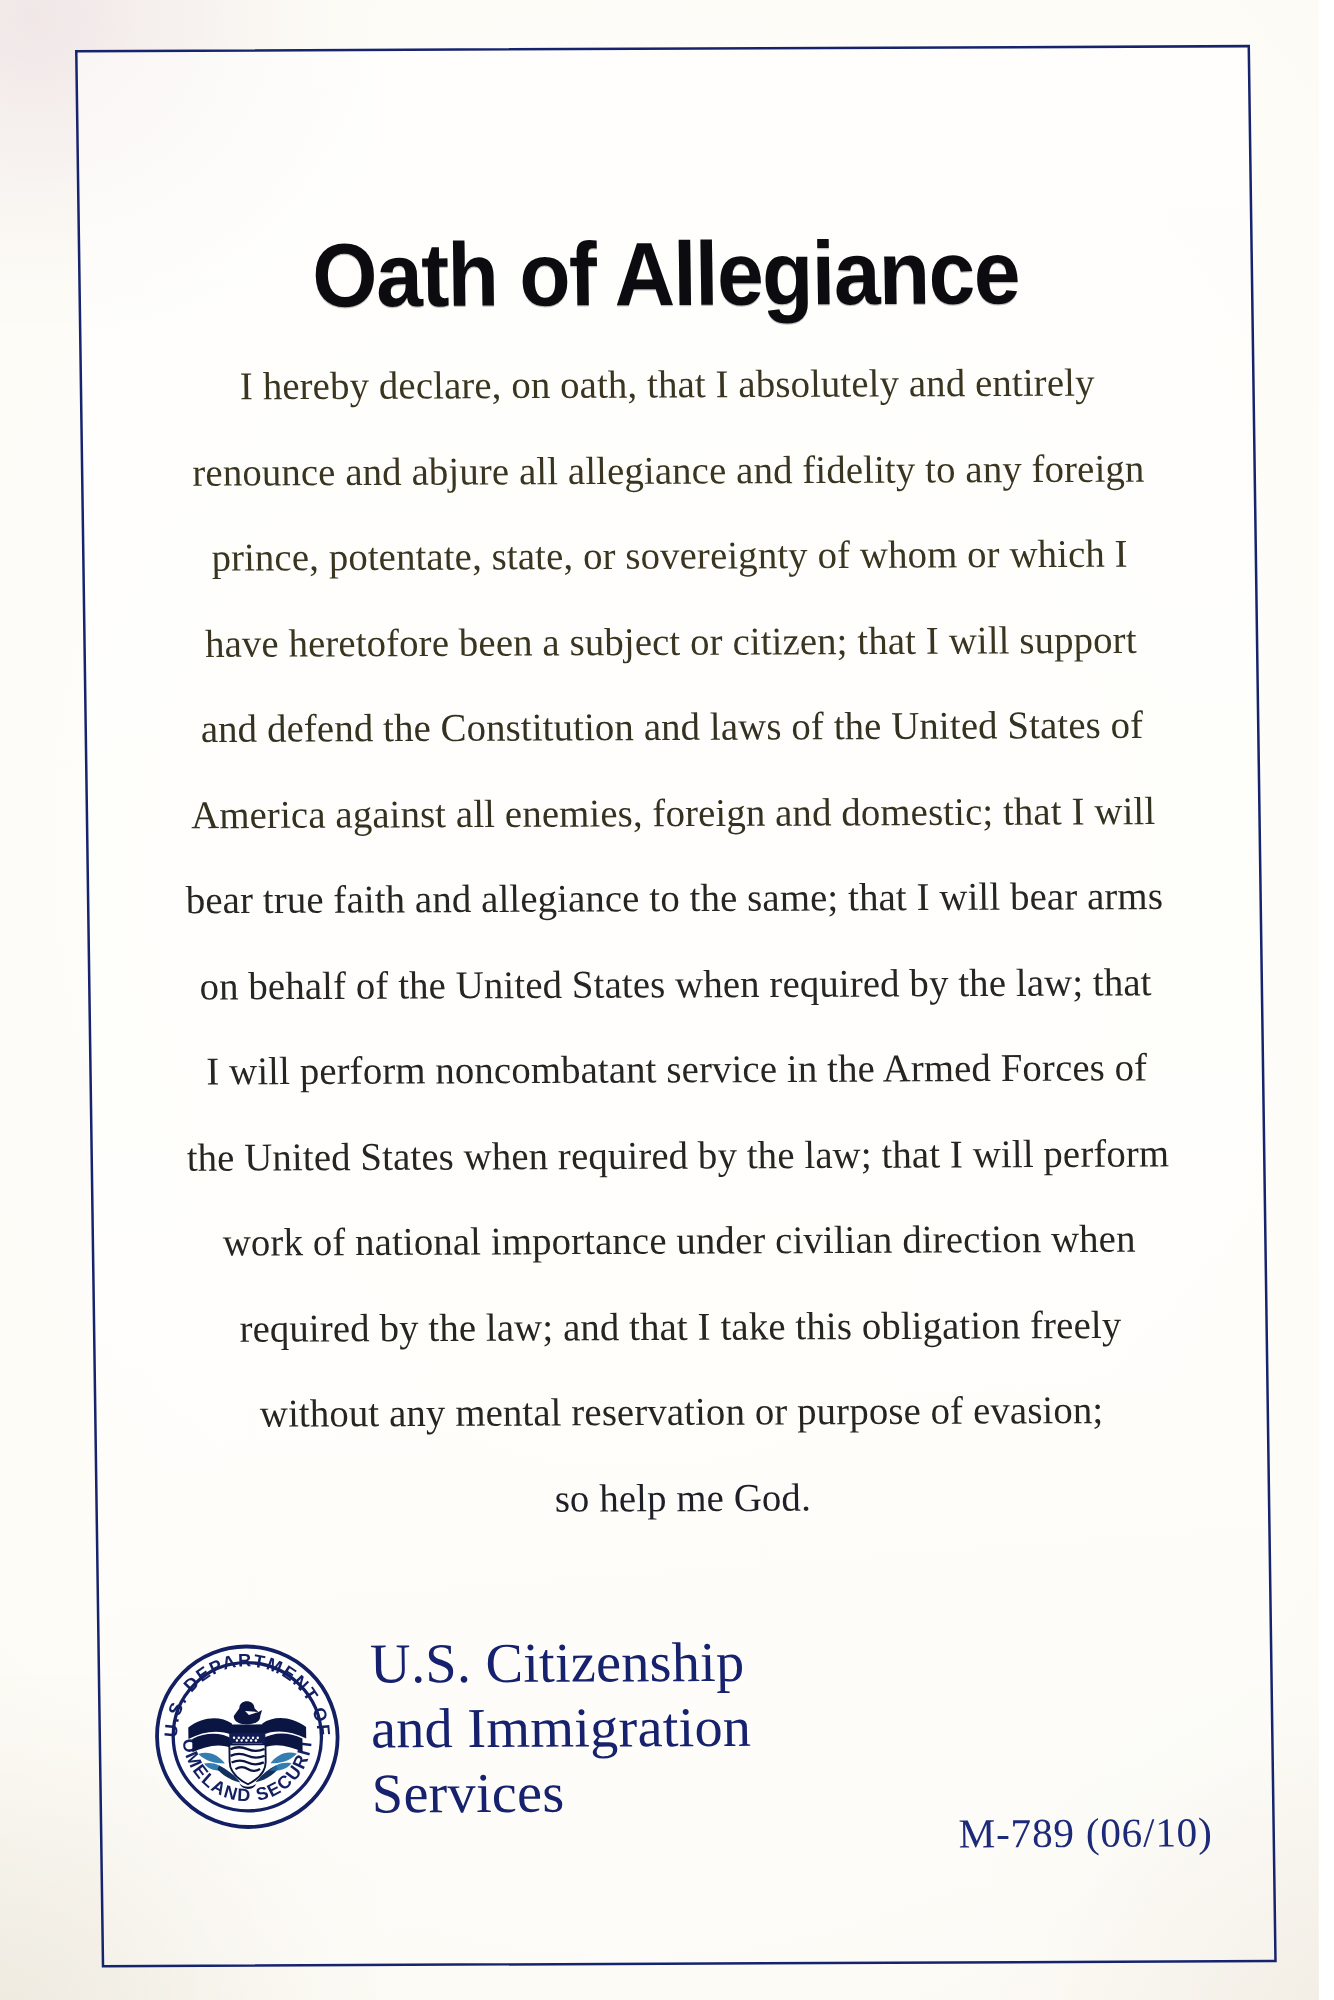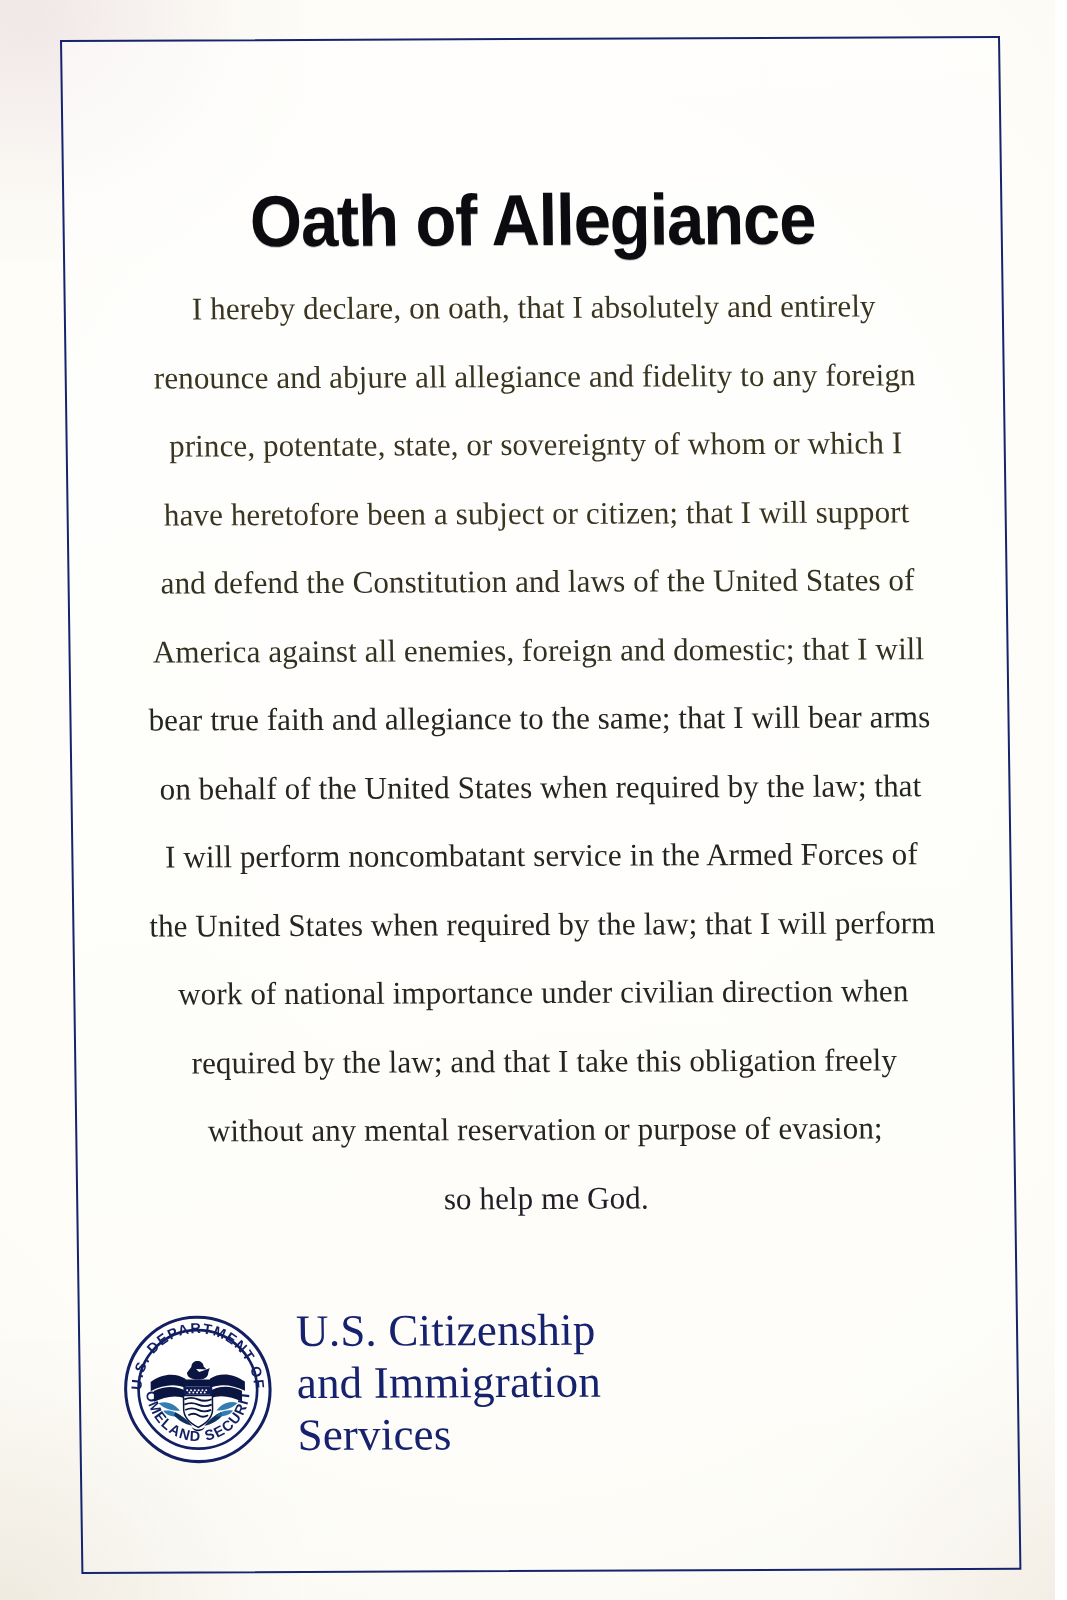--- a/index.html
+++ b/index.html
@@ -234,16 +234,17 @@
           </g>
         </svg>
       </div>
 
       <div class="agency-name">
         <span>U.S. Citizenship</span>
         <span>and Immigration</span>
         <span>Services</span>
       </div>
 
+      <div class="doc-number">M-789 (06/10)</div>
     </div>
 
   </div>
 </div>
 
 </body></html>

